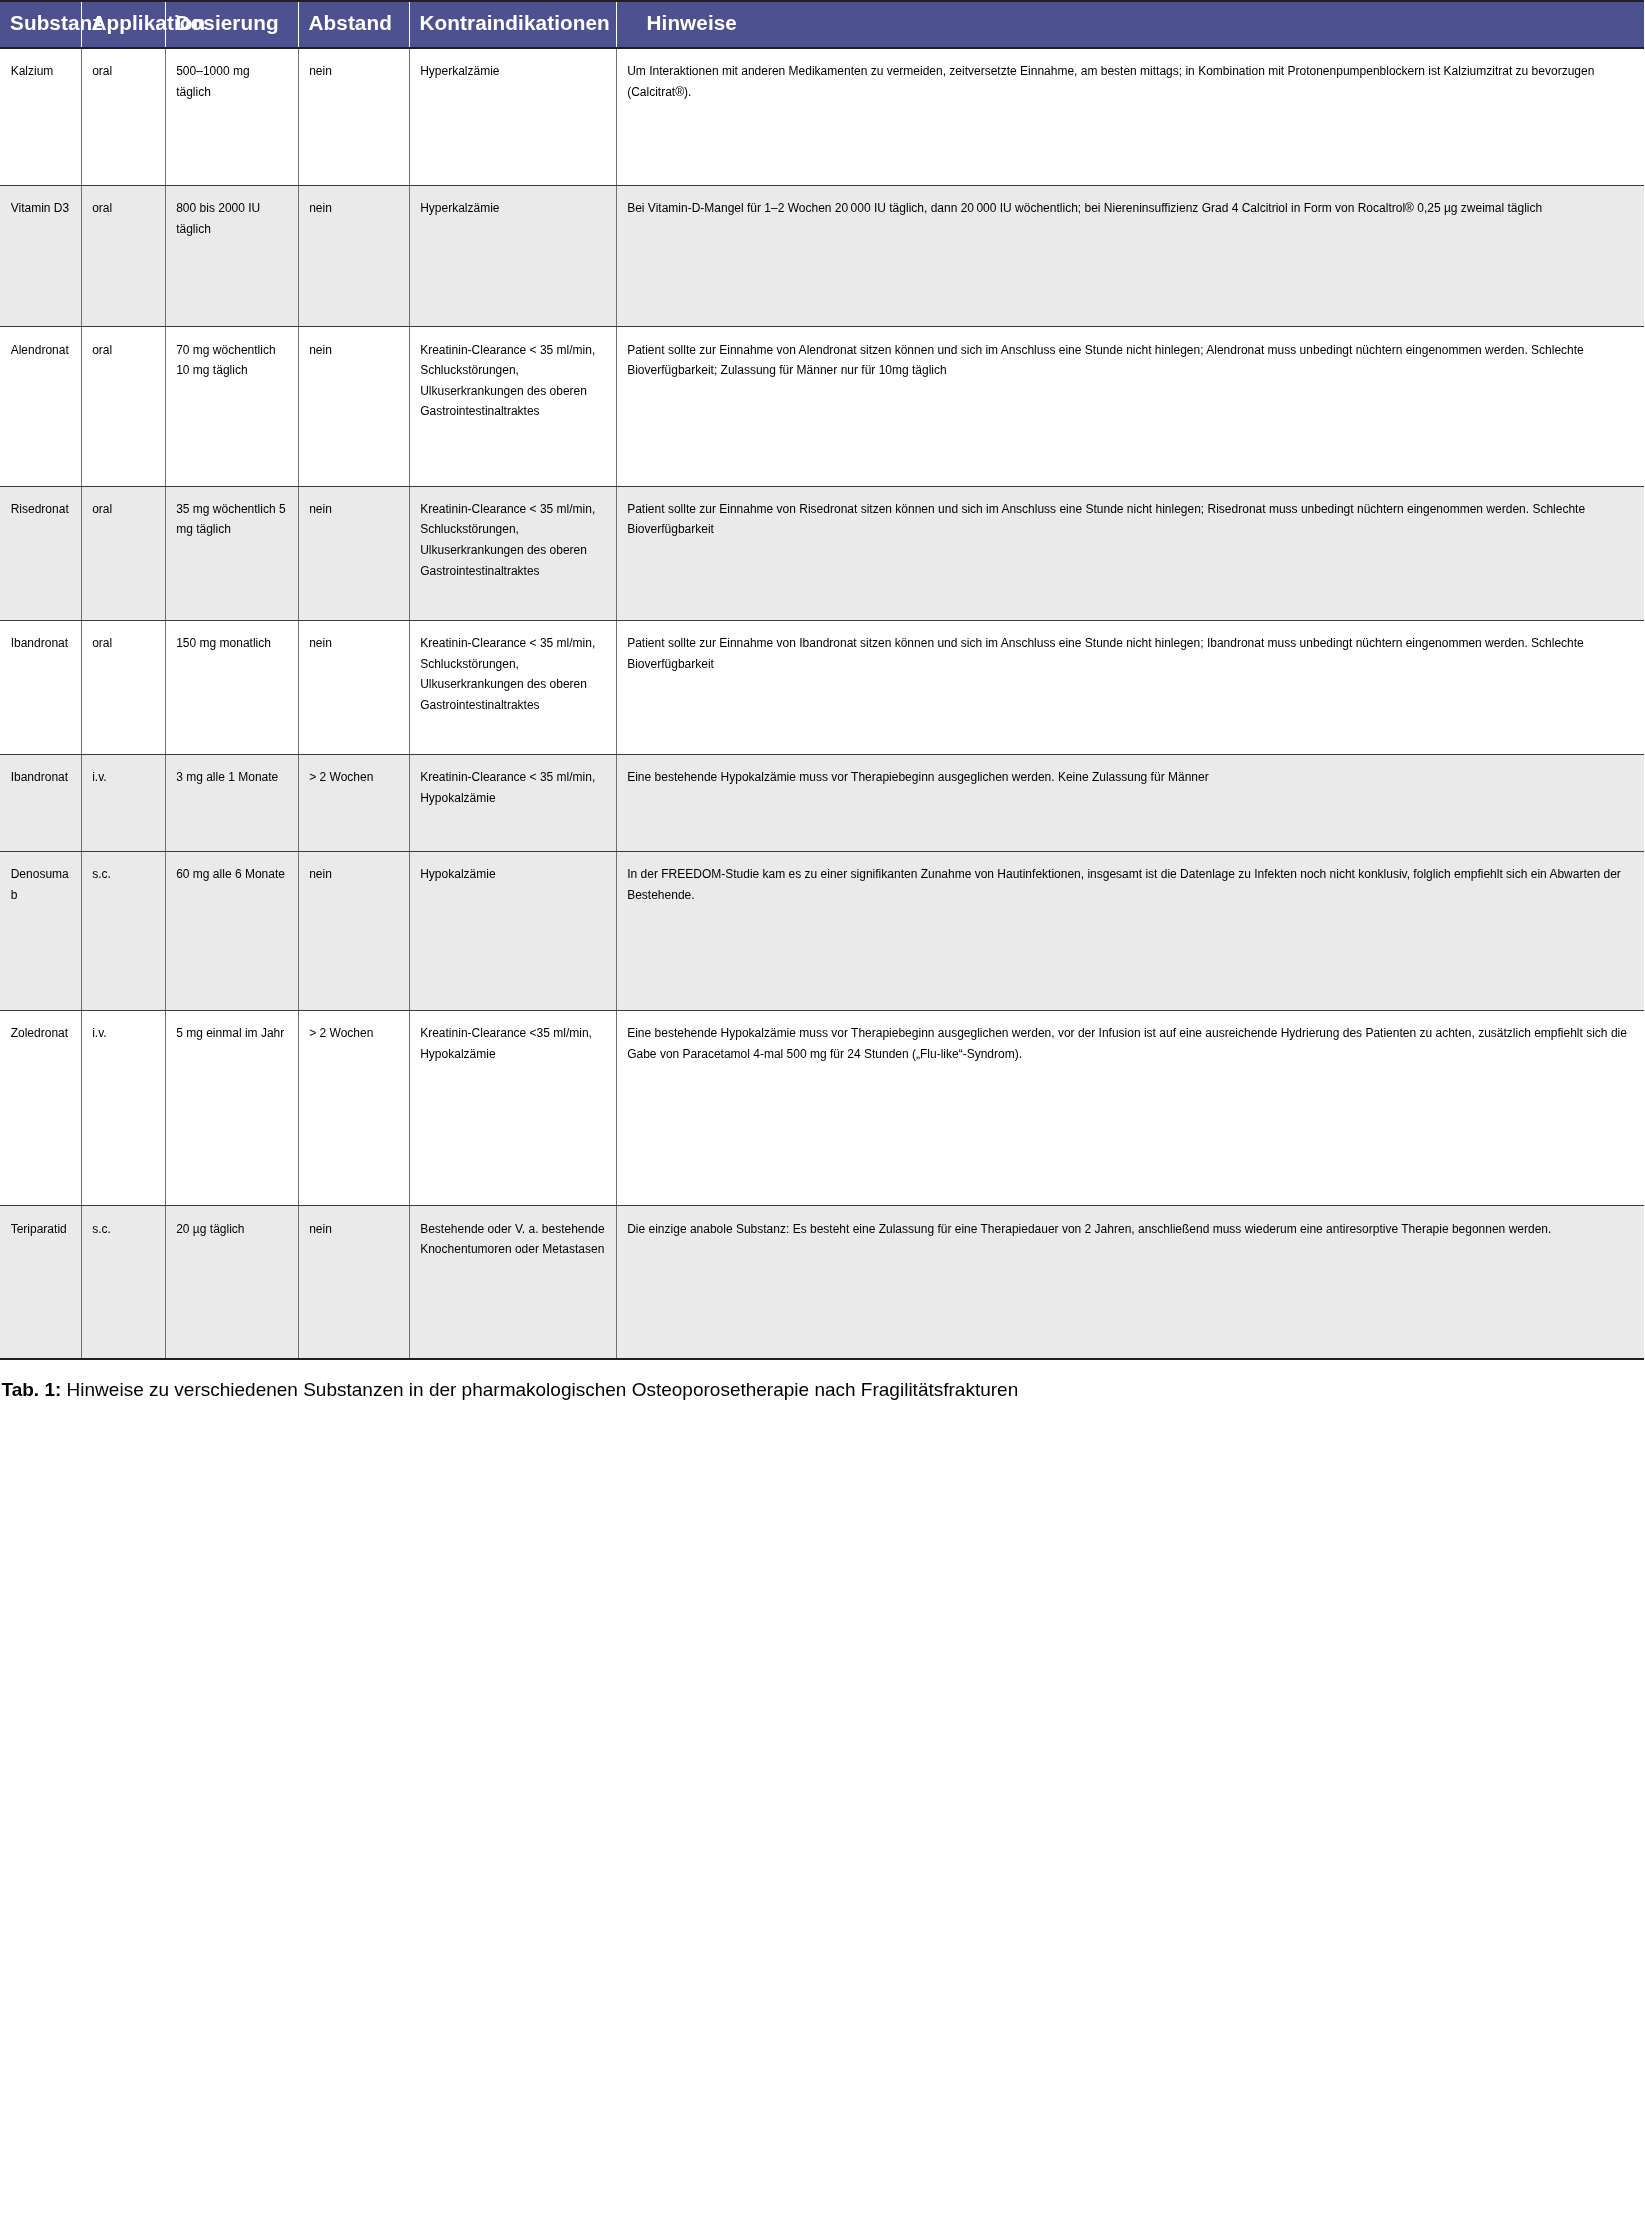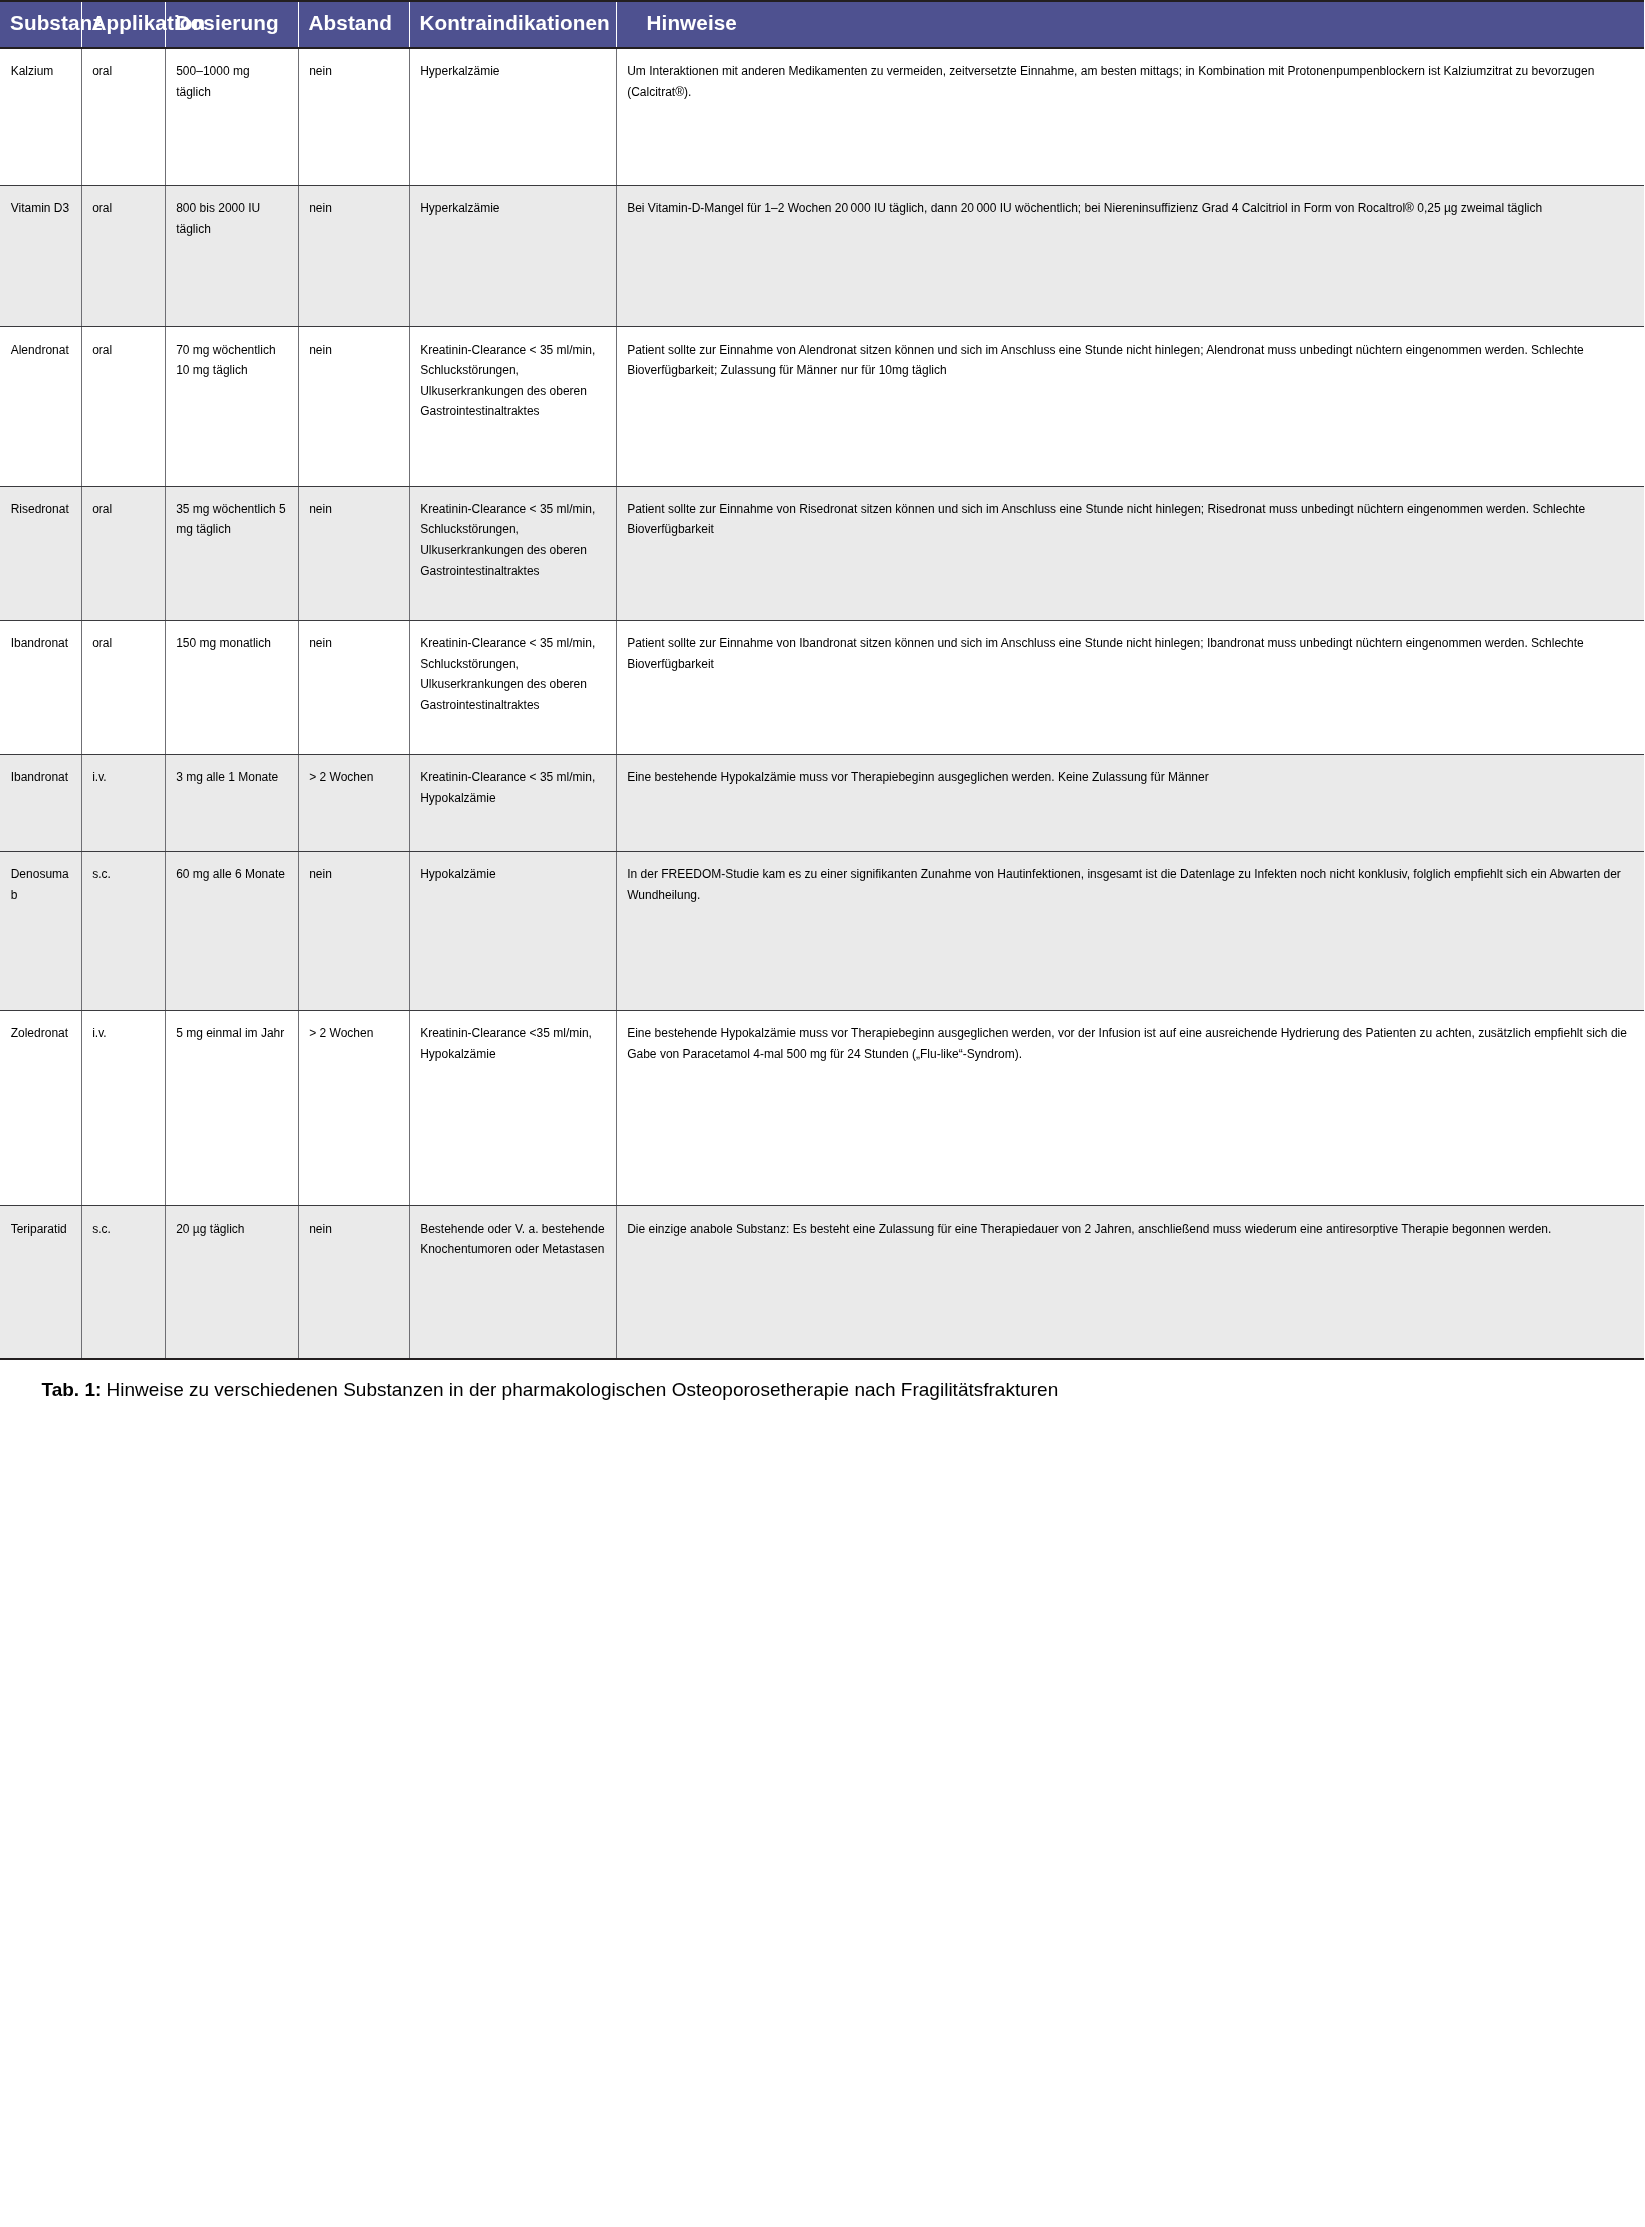--- a/index.html
+++ b/index.html
@@ -86,21 +86,20 @@
 
   .caption {
     margin-top: 17px;
     padding-left: 1.5px;
     font-size: 19px;
     line-height: 1.35;
     color: #000000;
   }
   .caption .cap-label {
     font-weight: bold;
-    margin-left: 40px;
   }
 </style>
 </head>
 <body>
 
 <div class="page">
 
   <table class="substance-table">
     <colgroup>
       <col class="c-substanz">
@@ -176,21 +175,21 @@
         <td>Eine bestehende Hypokalzämie muss vor Therapiebeginn ausgeglichen werden. Keine Zulassung für Männer</td>
       </tr>
 
 
       <tr class="r7 shaded">
         <td>Denosumab</td>
         <td>s.c.</td>
         <td>60 mg alle 6 Monate</td>
         <td>nein</td>
         <td>Hypokalzämie</td>
-        <td>In der FREEDOM-Studie kam es zu einer signifikanten Zunahme von Hautinfektionen, insgesamt ist die Datenlage zu Infekten noch nicht konklusiv, folglich empfiehlt sich ein Abwarten der Wundheilung.</td>
+        <td>In der FREEDOM-Studie kam es zu einer signifikanten Zunahme von Hautinfektionen, insgesamt ist die Datenlage zu Infekten noch nicht konklusiv, folglich empfiehlt sich ein Abwarten der Bestehende.</td>
       </tr>
 
       <tr class="r8">
         <td>Zoledronat</td>
         <td>i.v.</td>
         <td>5 mg einmal im Jahr</td>
         <td>&gt; 2 Wochen</td>
         <td>Kreatinin-Clearance &lt;35 ml/min, Hypokalzämie</td>
         <td>Eine bestehende Hypokalzämie muss vor Therapiebeginn ausgeglichen werden, vor der Infusion ist auf eine ausreichende Hydrierung des Patienten zu achten, zusätzlich empfiehlt sich die Gabe von Paracetamol 4-mal 500 mg für 24 Stunden („Flu-like“-Syndrom).</td>
       </tr>

